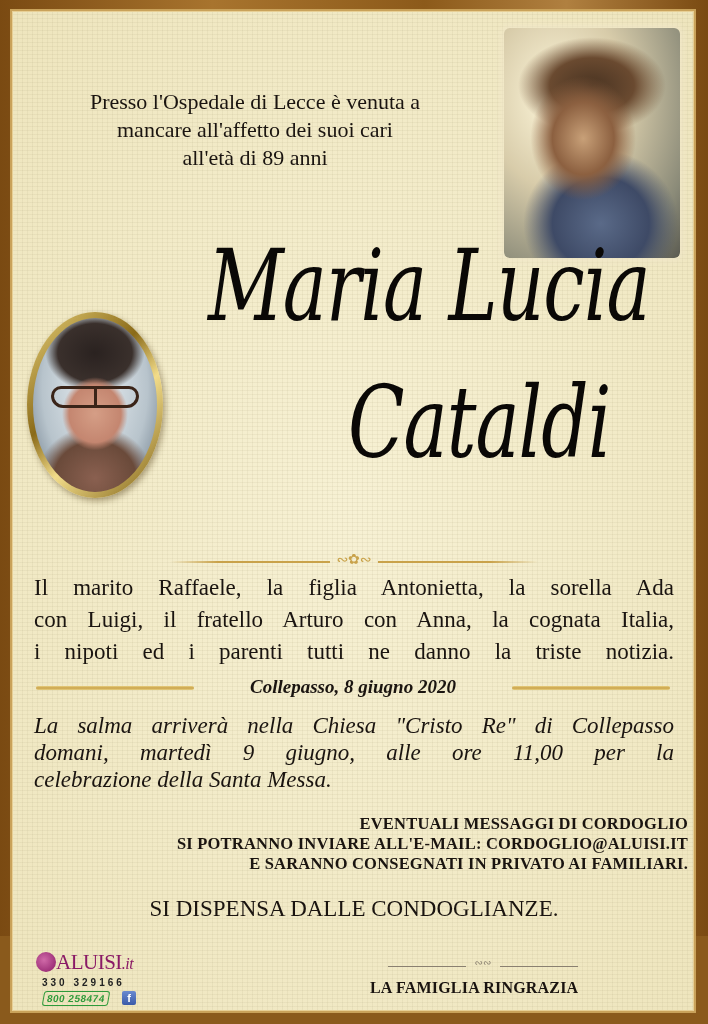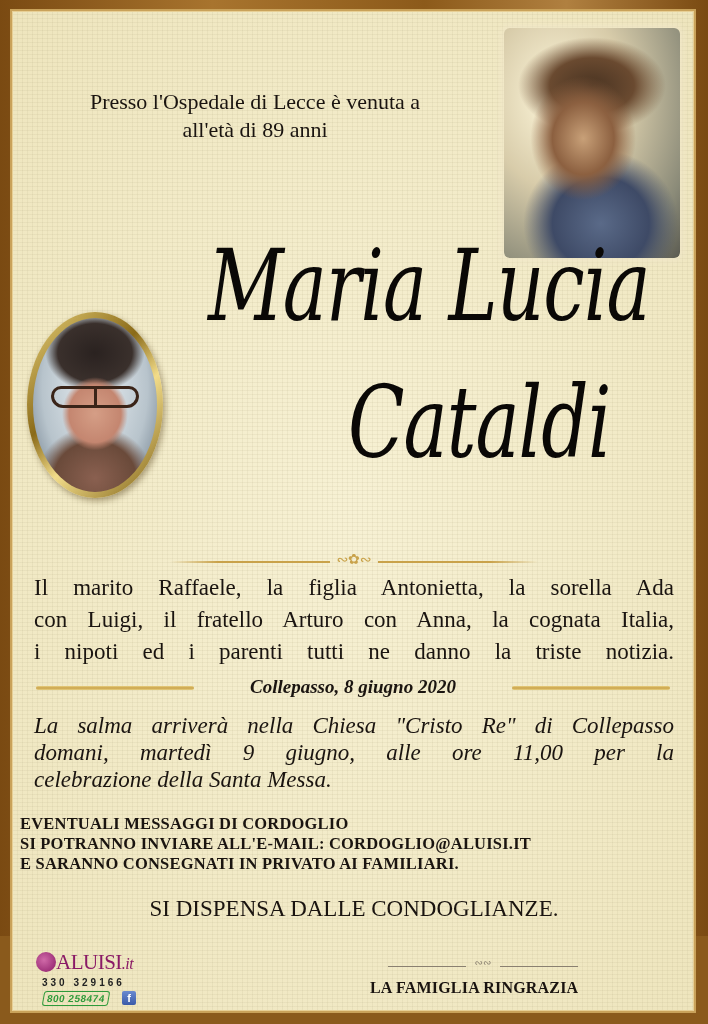--- a/index.html
+++ b/index.html
@@ -83,21 +83,21 @@
   .place-row .bar.l { left:0; }
   .place-row .bar.r { right:0; }
   .place-row .txt { position:absolute; left:0; right:0; top:0; text-align:center; font-style:italic; font-size:19px; font-weight:bold; }
   .funeral {
     position:absolute; left:34px; top:712px; width:640px;
     font-size:23px; line-height:27px;
   }
   .funeral span { display:block;font-style:italic; }
   .funeral span.j { text-align:justify; text-align-last:justify; }
   .cordoglio {
-    position:absolute; left:20px; top:814px; width:668px; text-align:left;
+    position:absolute; left:20px; top:814px; width:668px; text-align:right;
     font-size:16.5px; line-height:20px; font-weight:bold; letter-spacing:0.2px;
   }
   .cordoglio span { display:block; }
   .dispensa {
     position:absolute; left:20px; top:896px; width:668px; text-align:center;
     font-size:23px; font-weight:normal;
   }
   .logo { position:absolute; left:34px; top:950px; width:120px; height:62px; }
   .logo .mark { position:absolute; left:2px; top:2px; width:20px; height:20px; border-radius:50%;
     background:radial-gradient(circle at 40% 40%,#d06aa8,#8a1a66); }
@@ -116,20 +116,21 @@
 </style>
 </head>
 <body>
 
 <div class="page">
   <div class="frame">
   </div>
 
   <div class="intro serif">
     <div>Presso l'Ospedale di Lecce è venuta a</div>
+    <div>mancare all'affetto dei suoi cari</div>
     <div>all'età di 89 anni</div>
   </div>
 
   <div class="jesus"></div>
 
   <div class="portrait-wrap">
     <div class="portrait">
       <div class="glasses"></div>
     </div>
   </div>

